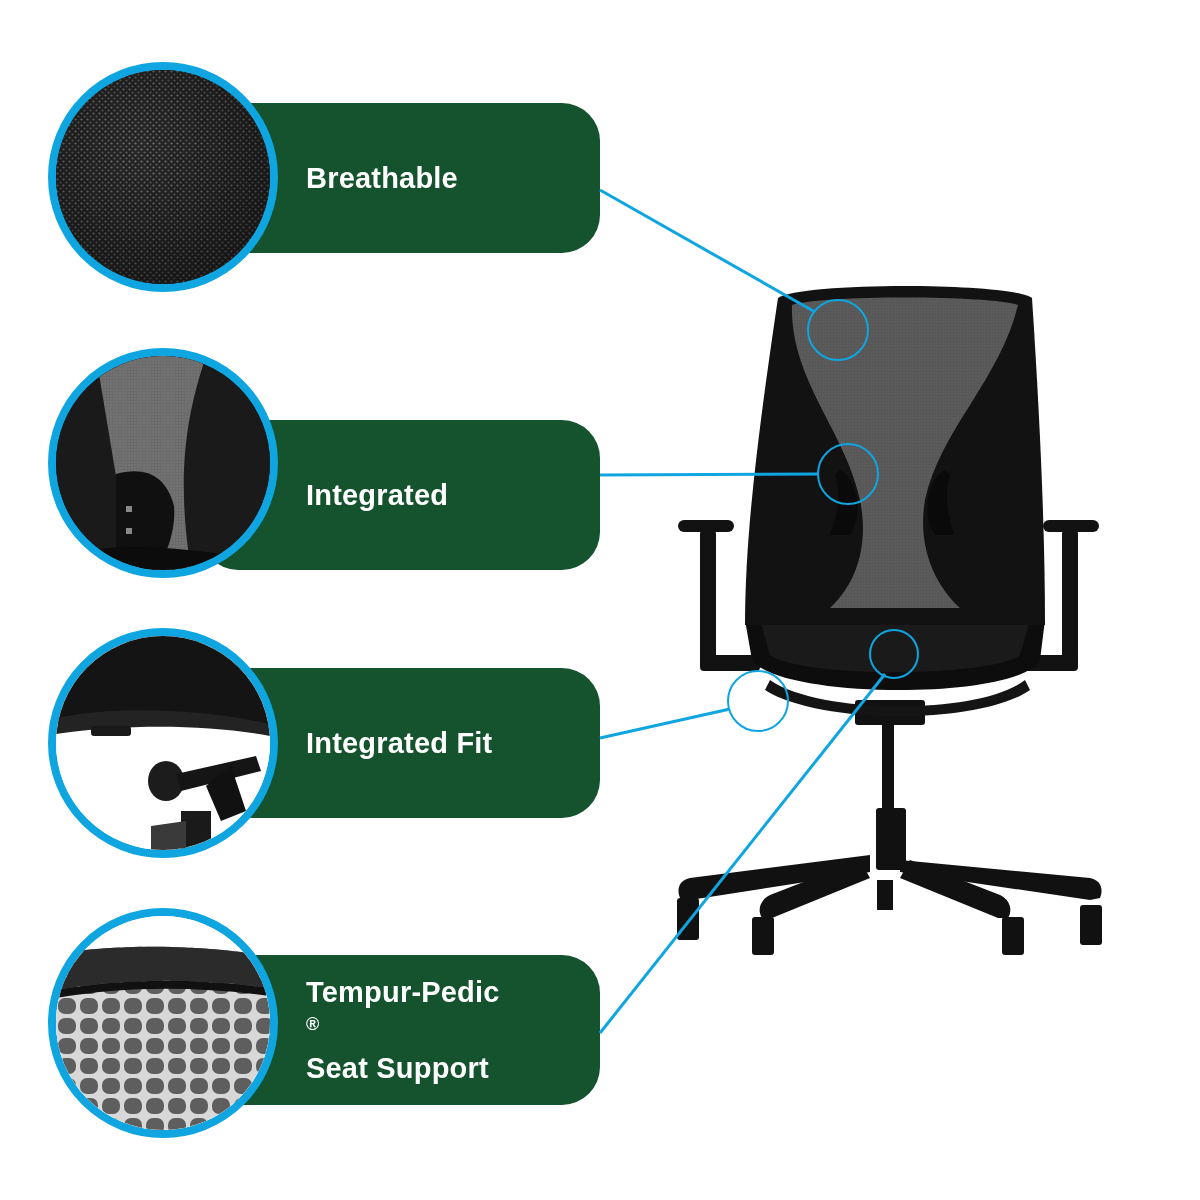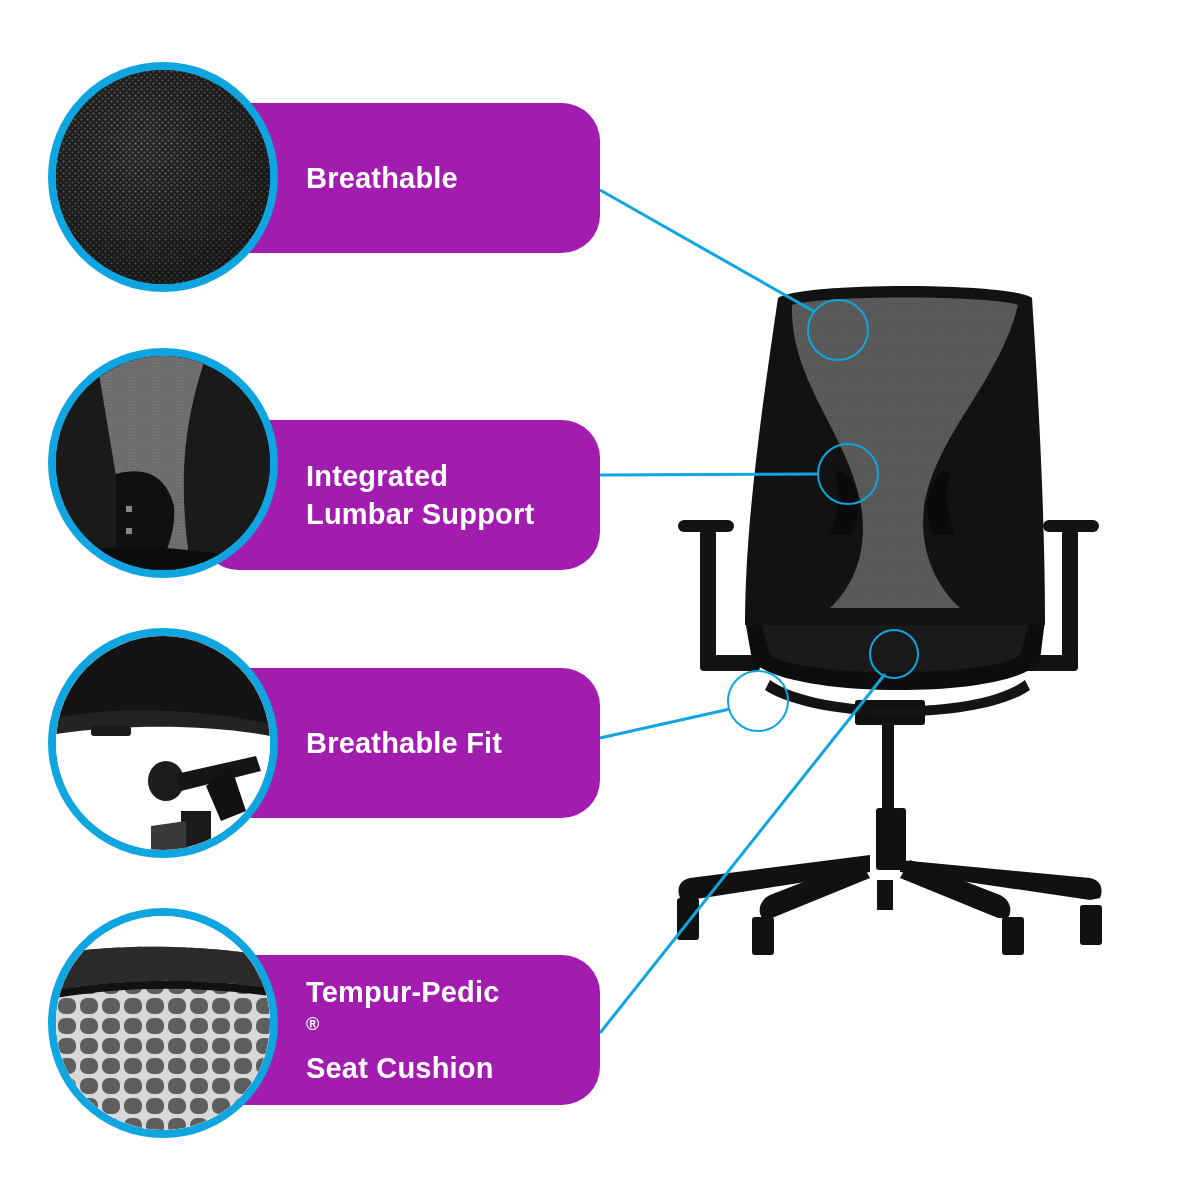--- a/index.html
+++ b/index.html
@@ -1,19 +1,19 @@
 <!DOCTYPE html>
 <html><head>
   <meta charset="utf-8">
   <style>
     html, body { margin: 0; padding: 0; background: #ffffff; }
     body { width: 1200px; height: 1200px; position: relative; overflow: hidden; font-family: "Liberation Sans", "DejaVu Sans", sans-serif; }
     .pill {
       position: absolute; left: 200px; width: 400px; height: 150px;
-      background: #a21caf; border-radius: 38px;
+      background: #14532d; border-radius: 38px;
       display: flex; align-items: center;
     }
     .pill-text {
       margin-left: 106px; color: #ffffff; font-weight: 700; font-size: 29px; line-height: 38px;
       letter-spacing: 0.2px;
     }
     .pill-text span { display: block; white-space: nowrap; }
     .reg { font-size: 18px; vertical-align: top; position: relative; top: -6px; }
     .swatch {
       position: absolute; left: 48px; width: 230px; height: 230px; border-radius: 50%;
@@ -44,21 +44,20 @@
       </radialGradient>
     </defs>
     <rect width="214" height="214" fill="url(#meshp)"></rect>
     <rect width="214" height="214" fill="url(#meshshade)"></rect>
   </svg>
 </div>
 
 <div class="pill" style="top:420px;">
   <div class="pill-text">
     <span>Integrated</span>
-    <span>Lumbar Support</span>
   </div>
 </div>
 <div class="swatch" style="top:348px;">
   <svg viewBox="0 0 214 214">
     <defs>
       <pattern id="meshg" width="3" height="3" patternUnits="userSpaceOnUse">
         <rect width="3" height="3" fill="#6b6b6b"></rect>
         <circle cx="1" cy="1" r="0.7" fill="#7d7d7d"></circle>
       </pattern>
     </defs>
@@ -66,21 +65,21 @@
     <path d="M40 0 L150 0 C130 60 120 120 135 214 L95 214 C95 170 80 140 60 120 Z" fill="url(#meshg)"></path>
     <path d="M60 118 C90 110 110 120 118 150 C120 175 110 200 100 214 L60 214 Z" fill="#101010"></path>
     <rect x="70" y="150" width="6" height="6" fill="#888"></rect>
     <rect x="70" y="172" width="6" height="6" fill="#888"></rect>
     <path d="M0 200 C60 185 120 190 214 205 L214 214 L0 214 Z" fill="#0c0c0c"></path>
   </svg>
 </div>
 
 <div class="pill" style="top:668px;">
   <div class="pill-text">
-    <span>Breathable Fit</span>
+    <span>Integrated Fit</span>
   </div>
 </div>
 <div class="swatch" style="top:628px; background:#ffffff;">
   <svg viewBox="0 0 214 214">
     <rect width="214" height="214" fill="#ffffff"></rect>
     <path d="M0 0 L214 0 L214 90 C160 75 80 70 0 85 Z" fill="#141414"></path>
     <path d="M0 82 C60 70 140 72 214 88 L214 100 C150 88 70 88 0 98 Z" fill="#232323"></path>
     <rect x="35" y="90" width="40" height="10" rx="3" fill="#1a1a1a"></rect>
     <ellipse cx="110" cy="145" rx="18" ry="20" fill="#1c1c1c"></ellipse>
     <path d="M120 138 L200 120 L205 135 L125 155 Z" fill="#151515"></path>
@@ -89,21 +88,21 @@
     <path d="M95 190 L130 185 L130 214 L95 214 Z" fill="#3a3a3a"></path>
   </svg>
 </div>
 
 <div class="pill" style="top:955px;">
   <div class="pill-text">
     <span>
         <span>Tempur-Pedic</span>
         <span class="reg">®</span>
       </span>
-    <span>Seat Cushion</span>
+    <span>Seat Support</span>
   </div>
 </div>
 <div class="swatch" style="top:908px; background:#ffffff;">
   <svg viewBox="0 0 214 214">
     <defs>
       <pattern id="cells" width="22" height="20" patternUnits="userSpaceOnUse">
         <rect width="22" height="20" fill="#d8d8d8"></rect>
         <rect x="2" y="2" width="18" height="16" rx="7" fill="#5e5e5e"></rect>
       </pattern>
     </defs>

